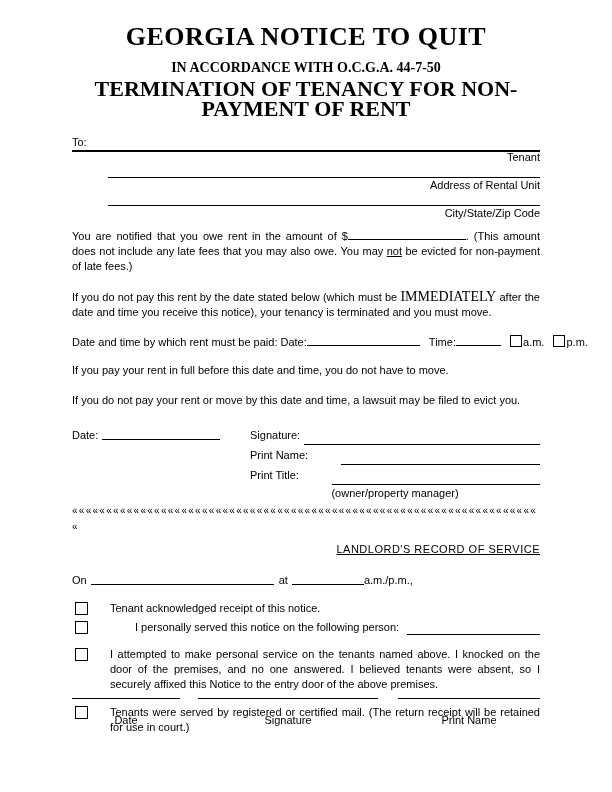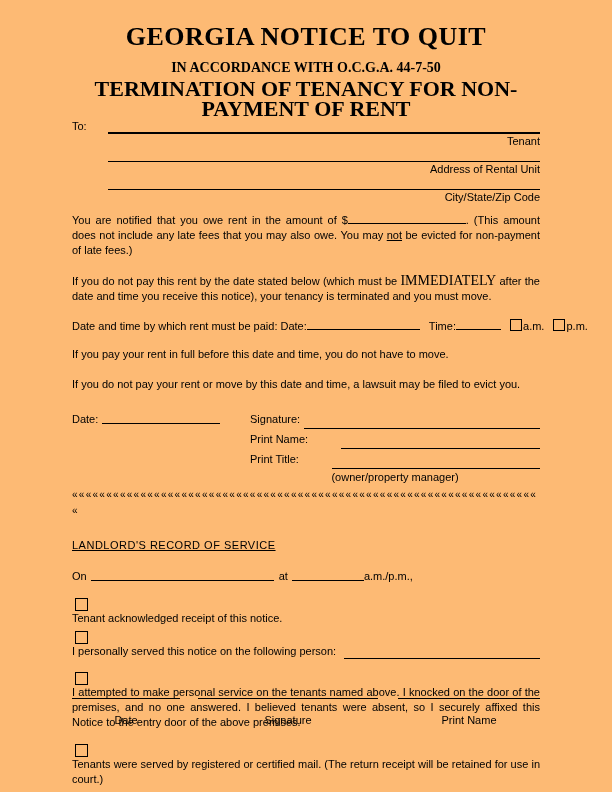--- a/index.html
+++ b/index.html
@@ -1,20 +1,20 @@
 <!DOCTYPE html>
 <html><head>
 <meta charset="utf-8">
 <style>
   html,body{margin:0;padding:0;background:#888;}
   .page{
     position:relative;
     width:612px;height:792px;
     margin:0 auto;
-    background:#fdba74;
+    background:#ffffff;
     box-sizing:border-box;
     padding:14px 72px 0 72px;
     font-family:"Liberation Sans",sans-serif;
     font-size:11px;
     line-height:15px;
     color:#000;
     overflow:hidden;
   }
   
   .title{
@@ -29,21 +29,21 @@
     font-family:"Liberation Serif",serif;
     font-weight:bold;font-size:14px;line-height:17px;
     text-align:center;margin-top:7px;
   }
   .sub2{
     font-family:"Liberation Serif",serif;
     font-weight:bold;font-size:22px;line-height:20px;
     text-align:center;margin-top:3px;
   }
   
-  .to-first{display:flex;height:15px;}
+  .to-first{display:flex;margin-top:16px;height:15px;flex-direction:column;}
   .to-first .lbl{width:36px;}
   .to-first .fill{flex:1;border-bottom:2px solid #000;}
   .to-caption{margin-left:36px;text-align:right;height:14px;line-height:14px;}
   .to-line{margin-left:36px;height:13px;border-bottom:1px solid #000;}
   
   .para{margin-top:15px;text-align:justify;}
   .para.noj{text-align:left;}
   .blank{display:inline-block;border-bottom:1px solid #000;height:11px;vertical-align:baseline;}
   .w118{width:118px;}
   .w113{width:113px;}
@@ -56,26 +56,26 @@
   .cbx{display:inline-block;width:10px;height:10px;border:1px solid #000;vertical-align:-1px;margin:0 1px 0 6px;}
   
   .sig-row{display:flex;margin-top:20px;height:17px;}
   .sig-row2{display:flex;margin-left:178px;margin-top:3px;height:17px;gap:33px;}
   .sig-date-group{width:178px;display:flex;}
   .fill-line{flex:1;border-bottom:1px solid #000;}
   .owner-note{margin-left:178px;text-align:center;height:14px;line-height:14px;margin-top:1px;}
   
   .divider{margin-top:5px;font-size:10px;word-spacing:-1.5px;white-space:nowrap;overflow:hidden;line-height:11px;}
   
-  .svc-heading{margin-top:22px;text-align:left;text-decoration:underline;letter-spacing:0.5px;}
+  .svc-heading{margin-top:10px;text-align:right;text-decoration:underline;letter-spacing:0.5px;}
   .instr{display:flex;margin-top:7px;}
   .instr .lbl{width:62px;flex-shrink:0;text-decoration:underline;}
   .instr .txt{flex:1;text-align:justify;}
   .on-row{margin-top:9px;display:flex;height:15px;white-space:nowrap;}
-  .cb-row{display:flex;margin-top:11px;flex-direction:column;}
+  .cb-row{display:flex;margin-top:11px;}
   .cb{width:11px;height:11px;border:1px solid #000;flex-shrink:0;margin-left:3px;margin-right:22px;margin-top:1px;}
   .cb-content{flex:1;}
   .line-with-fill{display:flex;}
   .line-with-fill .txt{white-space:nowrap;margin-right:8px;}
   .fill-col{flex:1;}
   .fill-col .fl{height:12px;border-bottom:1px solid #000;}
   .fill-col .cap{text-align:center;height:13px;line-height:13px;}
   .cb-para{text-align:justify;}
   
   .footer{position:absolute;left:72px;right:72px;top:698px;display:flex;}
@@ -157,21 +157,21 @@
 
   <div class="cb-row" style="margin-top:13px;">
     <span class="cb"></span>
     <div class="cb-content">
       <div class="line-with-fill">
         <span class="txt">Tenant acknowledged receipt of this notice.</span>
       </div>
     </div>
   </div>
 
-  <div class="cb-row" style="margin-top:4px;">
+  <div class="cb-row" style="margin-top:4px;gap:25px;">
     <span class="cb"></span>
     <div class="cb-content">
       <div class="line-with-fill">
         <span class="txt">I personally served this notice on the following person:</span>
         <span class="fill-line"></span>
       </div>
     </div>
   </div>
 
   <div class="cb-row" style="margin-top:12px;">

